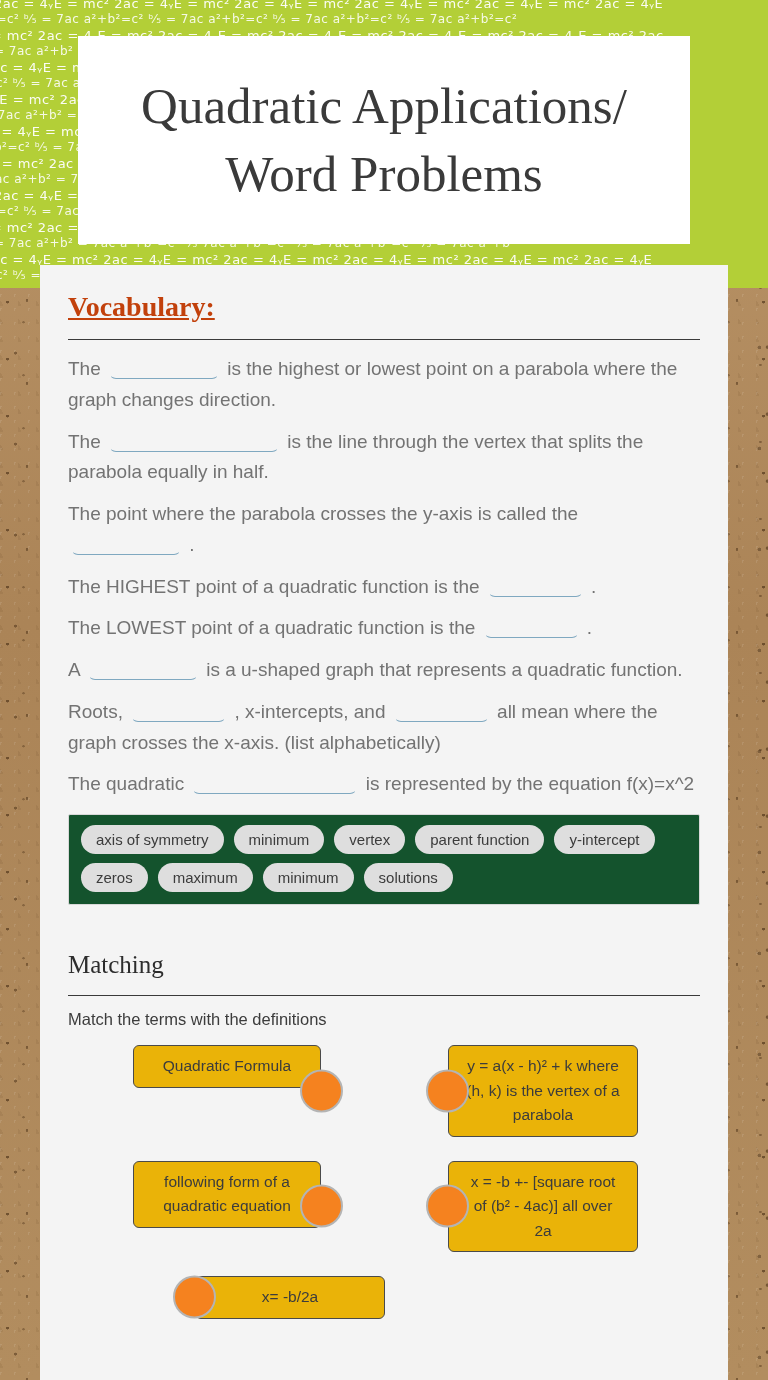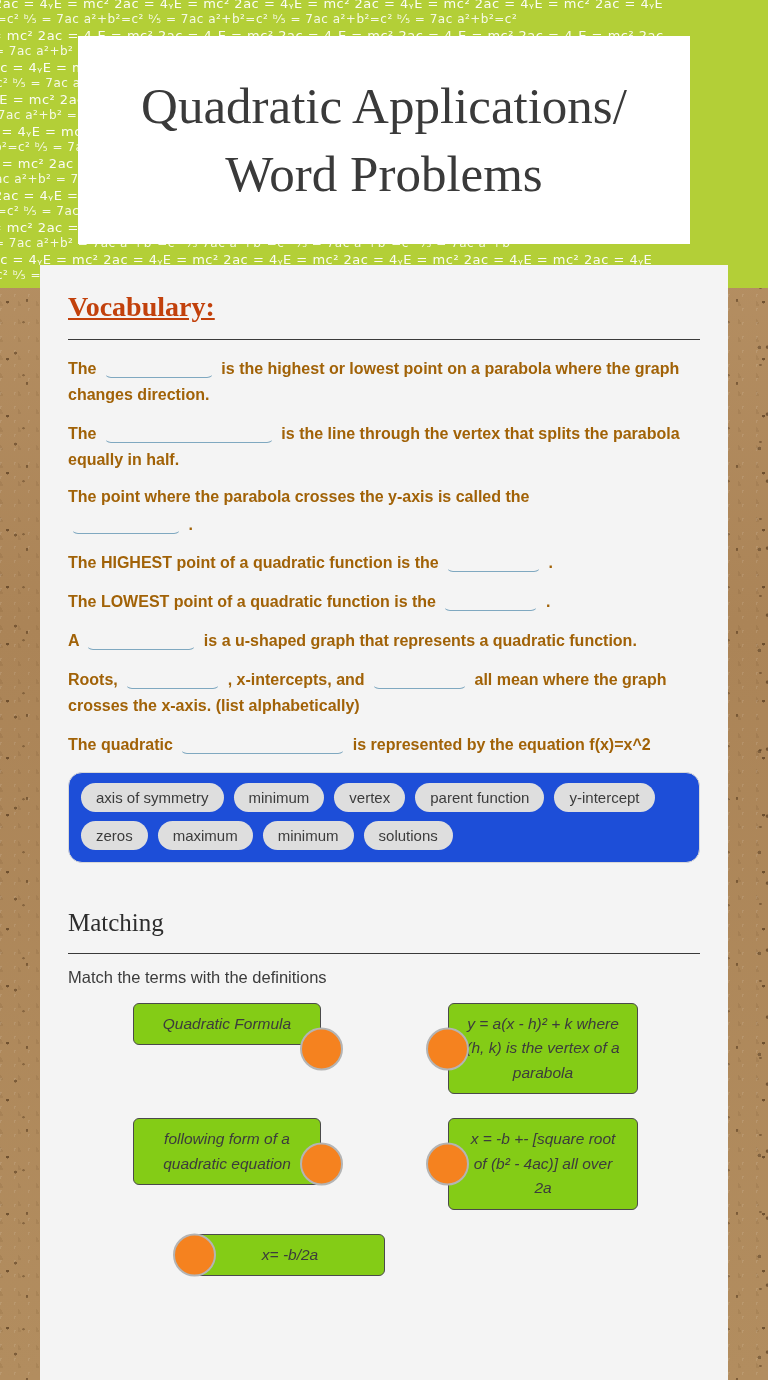--- a/index.html
+++ b/index.html
@@ -109,25 +109,24 @@
     line-height: 1.28;
   }
   .rule {
     border: none;
     border-top: 1px solid #3a3a3a;
     margin: 16px 0 14px 0;
   }
 
   
   .q {
-    font-size: 16px;
+    font-size: 19px;
     line-height: 1.62;
-    color: #a16207;
+    color: #737373;
     margin-bottom: 11px;
-    font-weight: bold;
   }
   .blank {
     display: inline-block;
     vertical-align: baseline;
     height: 20px;
     border: 1px solid transparent;
     border-bottom: 1px solid #7fa8c0;
     border-bottom-left-radius: 7px;
     border-bottom-right-radius: 7px;
     background: transparent;
@@ -136,22 +135,22 @@
     top: 4px;
   }
   .blank.w-sm  { width: 95px; }
   .blank.w-md  { width: 110px; }
   .blank.w-lg  { width: 170px; }
   .blank.w-xl  { width: 165px; }
 
   
   #word-bank {
     border: 1px solid #d8d8d8;
-    background: #1d4ed8;
-    border-radius: 14px;
+    background: #14532d;
+    border-radius: 2px;
     padding: 10px 12px 12px 12px;
     margin-top: 14px;
   }
   .chip-row { display: flex; flex-wrap: wrap; gap: 9px 10px; }
   .chip {
     background: #dedede;
     color: #3c3c3c;
     font-size: 15px;
     padding: 6px 15px;
     border-radius: 16px;
@@ -178,32 +177,31 @@
     justify-content: flex-start;
     margin-bottom: 24px;
     position: relative;
   }
 
   .term-wrap, .def-wrap { position: relative; }
   .term-wrap { margin-left: 65px; }
   .def-wrap  { margin-left: 127px; }
 
   .match-box {
-    background: #84cc16;
+    background: #eab308;
     border: 1px solid #4a4a4a;
     border-radius: 6px;
     display: flex;
     align-items: center;
     justify-content: center;
     text-align: center;
     font-size: 15.5px;
     line-height: 1.58;
     color: #3c3c3c;
     padding: 8px 14px;
-    font-style: italic;
   }
   .term-box { width: 188px; }
   .def-box  { width: 190px; }
 
   .dot {
     position: absolute;
     width: 43px; height: 43px;
     border-radius: 50%;
     background: #f5821f;
     border: 2px solid #b4b4b4;

